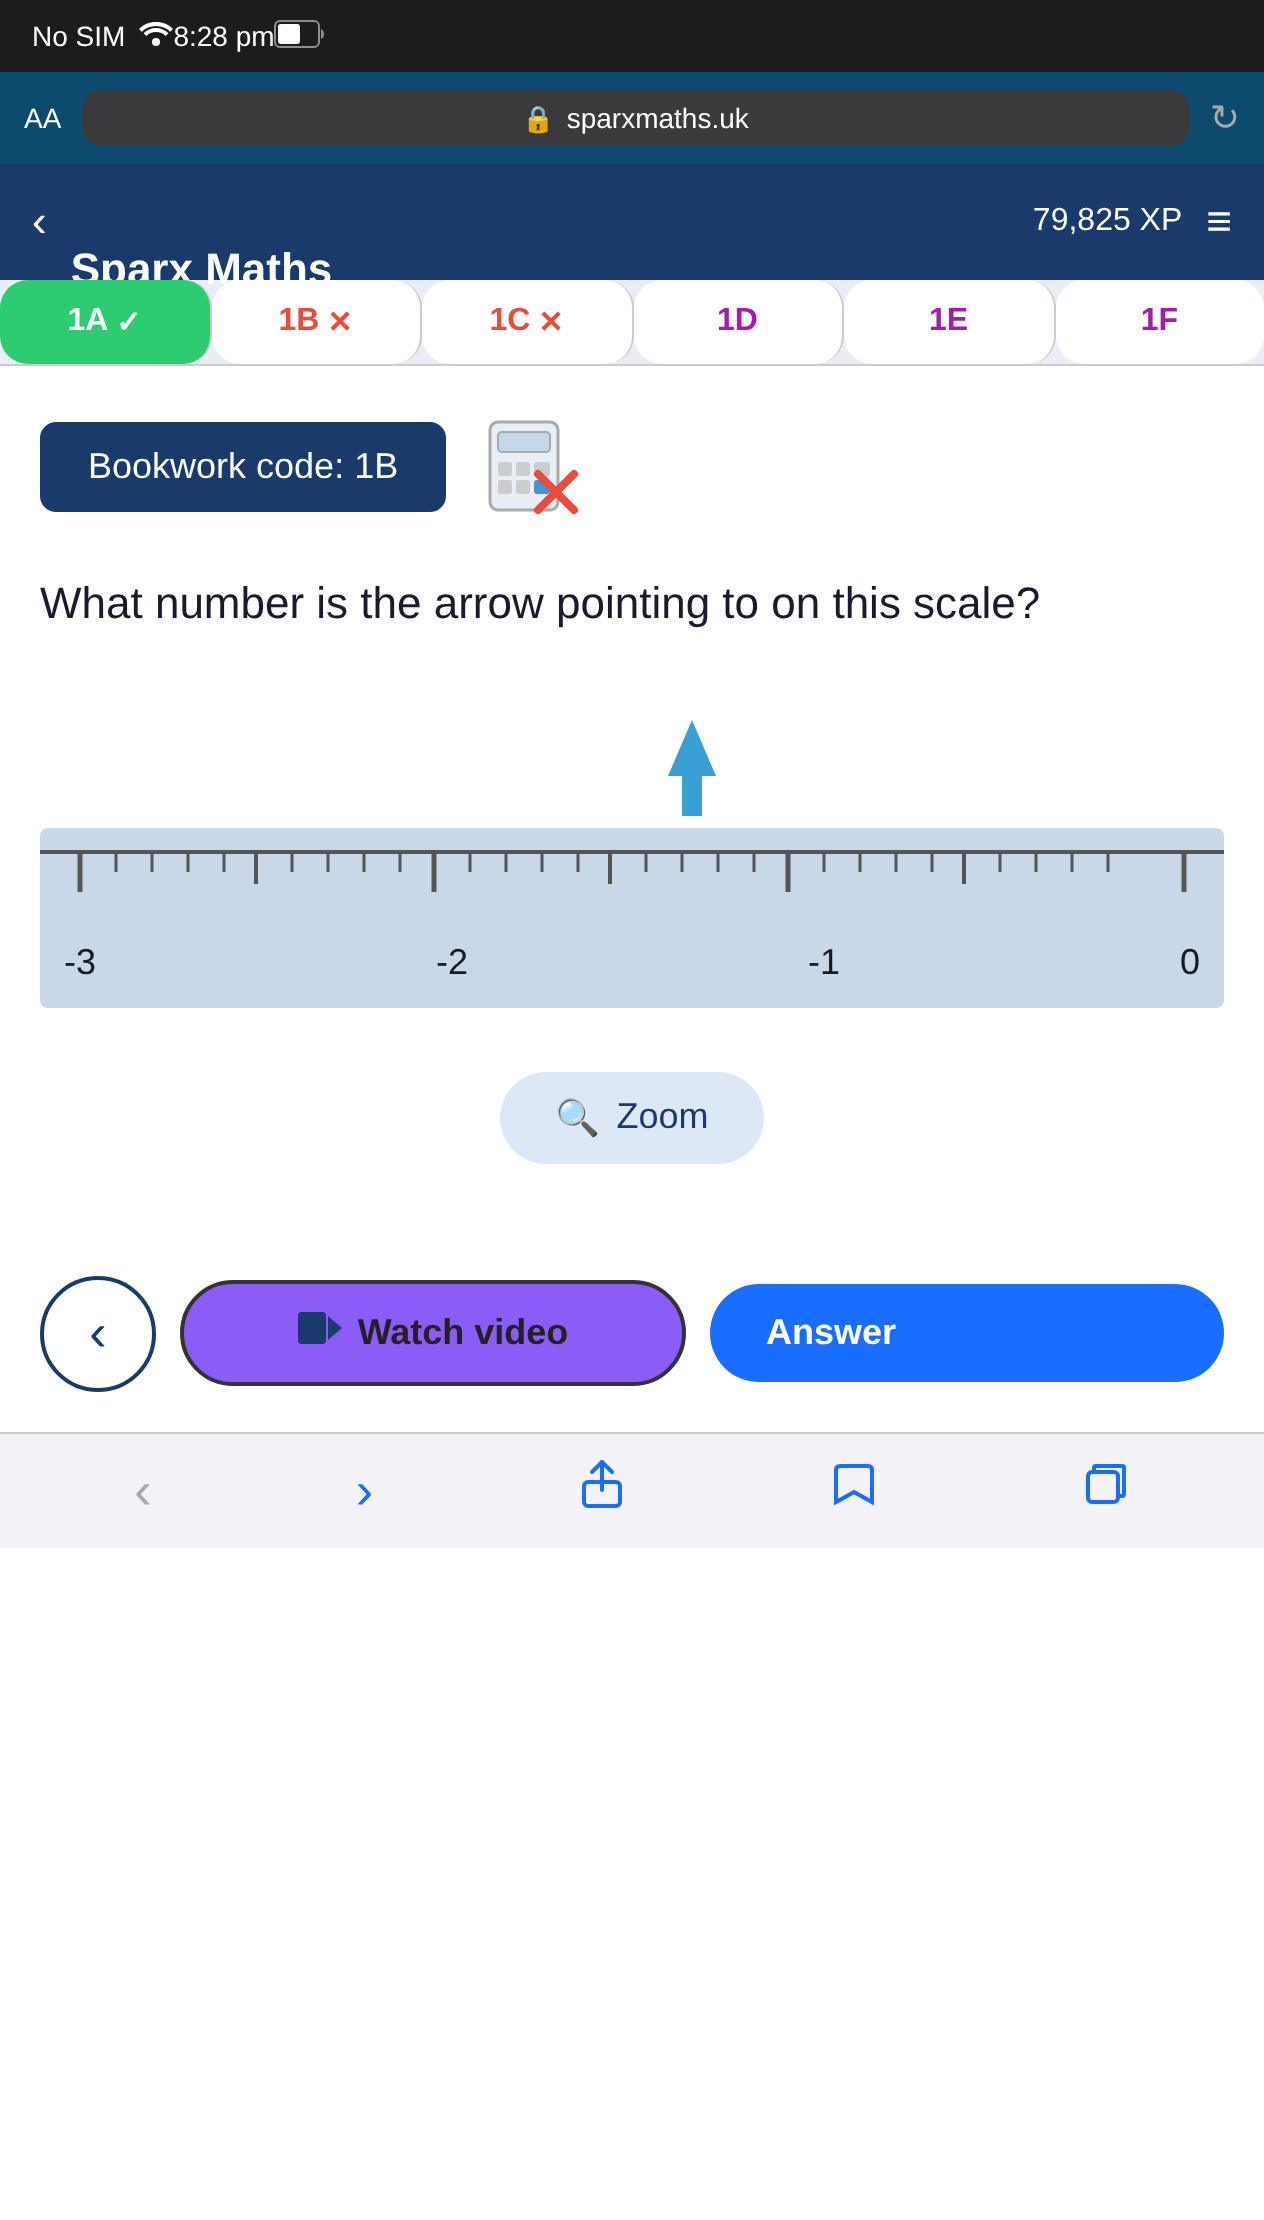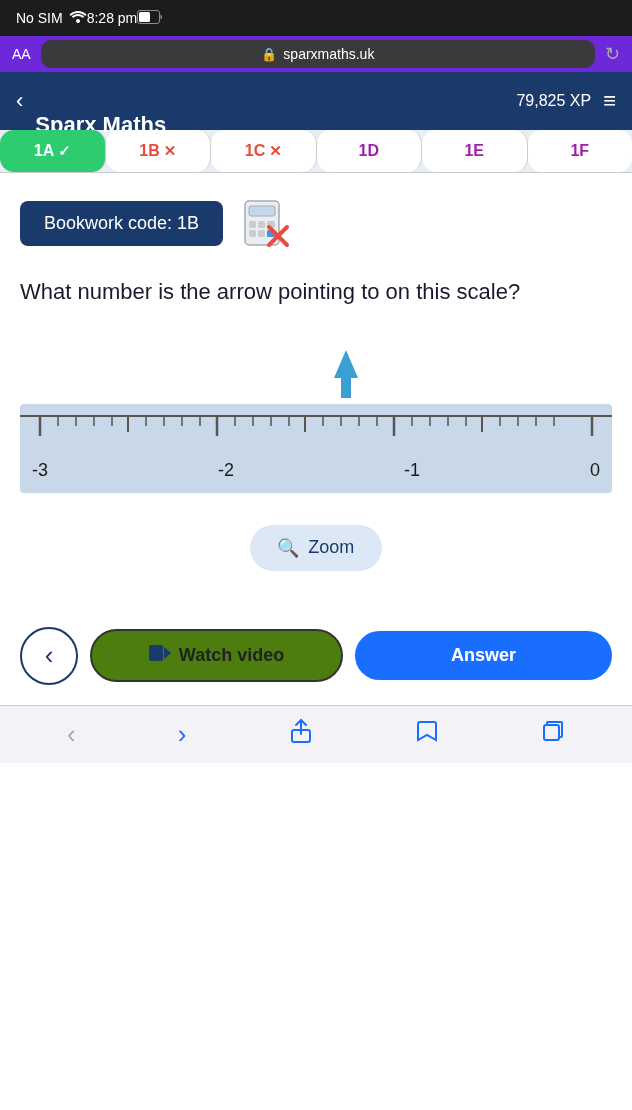--- a/index.html
+++ b/index.html
@@ -21,26 +21,26 @@
       align-items: center;
       padding: 6px 16px;
       font-size: 14px;
       height: 36px;
     }
     .status-left { display: flex; align-items: center; gap: 6px; }
     .status-right { display: flex; align-items: center; gap: 6px; }
 
     
     .browser-bar {
-      background: #6d28d9;
+      background: #0c4a6e;
       display: flex;
       align-items: center;
       padding: 8px 12px;
       gap: 10px;
-      height: 36px;
+      height: 46px;
     }
     .browser-aa {
       color: #fff;
       font-size: 14px;
       font-weight: 500;
     }
     .browser-url-bar {
       flex: 1;
       background: #3a3a3c;
       border-radius: 10px;
@@ -235,21 +235,21 @@
       display: flex;
       align-items: center;
       justify-content: center;
       font-size: 22px;
       color: #1a3a6b;
       cursor: pointer;
       flex-shrink: 0;
     }
     .watch-video-btn {
       border: 2px solid #333;
-      background: #4d7c0f;
+      background: #8b5cf6;
       border-radius: 32px;
       padding: 14px 24px;
       font-size: 18px;
       font-weight: 600;
       color: #222;
       display: flex;
       align-items: center;
       gap: 8px;
       cursor: pointer;
       flex: 1;
@@ -258,21 +258,21 @@
     .answer-btn {
       background: #1a6eff;
       color: #fff;
       border: none;
       border-radius: 32px;
       padding: 14px 28px;
       font-size: 18px;
       font-weight: 600;
       cursor: pointer;
       flex: 1;
-      text-align: center;
+      text-align: left;
     }
 
     
     .safari-bottom {
       background: #f2f2f7;
       border-top: 1px solid #ccc;
       display: flex;
       justify-content: space-around;
       align-items: center;
       padding: 10px 16px;

